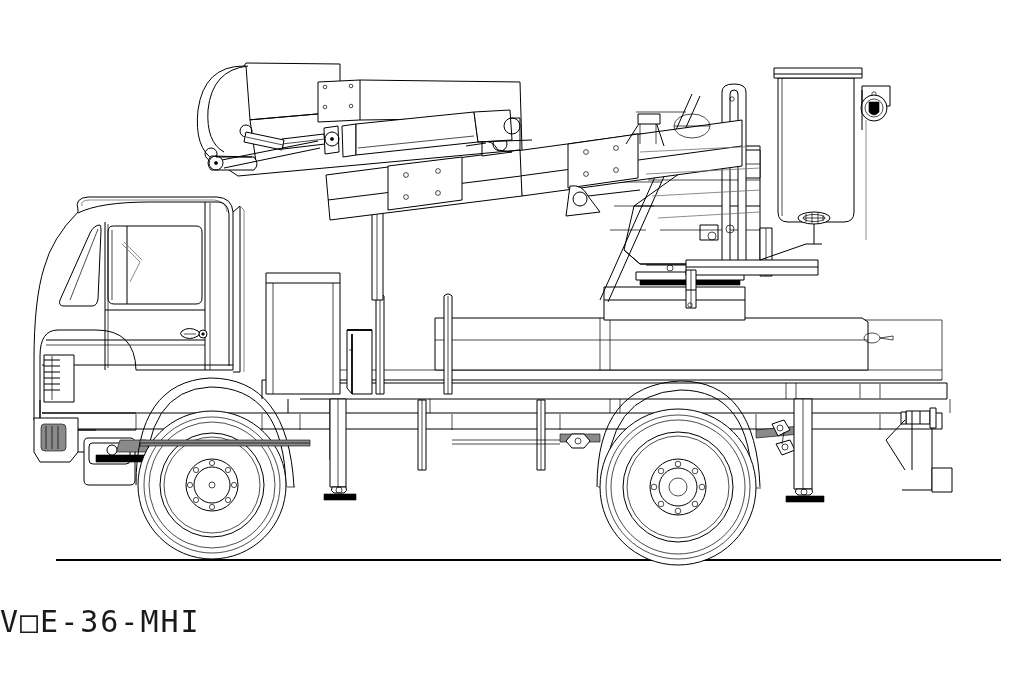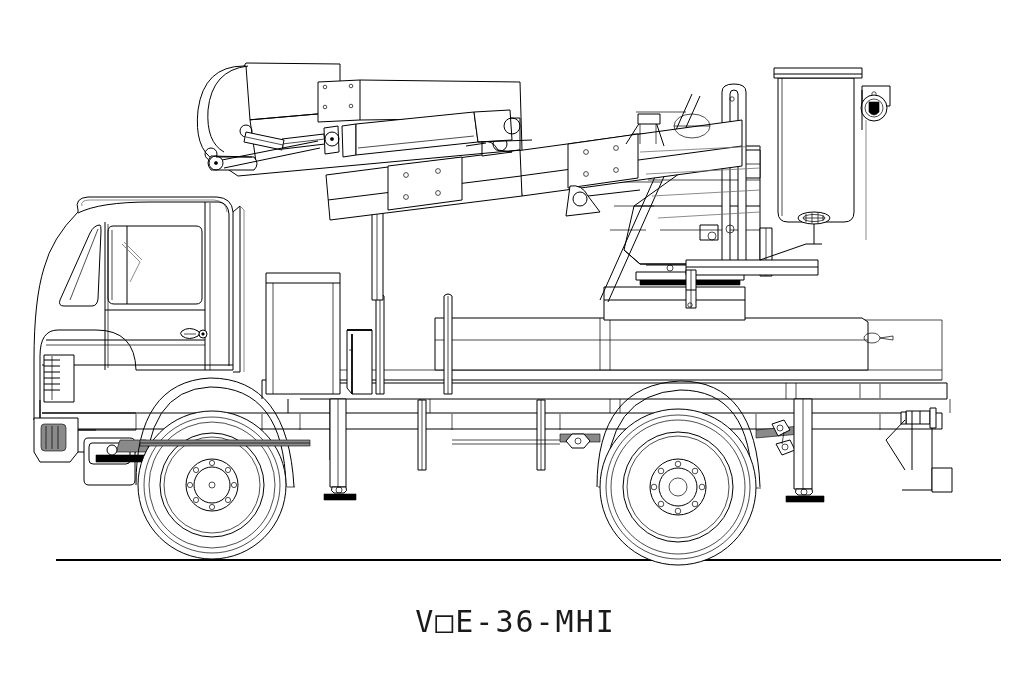--- a/index.html
+++ b/index.html
@@ -35,21 +35,20 @@
   .fillk{ fill: #000000; stroke: #000000; stroke-width: 0.6; }
   .fillg{ fill: #8a8a8a; stroke: #000000; stroke-width: 0.6; }
   .nofill { fill: none; }
 
   
   #caption-wrap {
     position: absolute;
     left: 0;
     top: 604px;
     width: 1031px;
-    text-align: center;
   }
   #caption {
     font-family: "DejaVu Sans Mono", "Liberation Mono", monospace;
     font-size: 30px;
     letter-spacing: 2px;
     color: #1a1a1a;
     font-weight: 400;
     white-space: pre;
   }
 </style>

